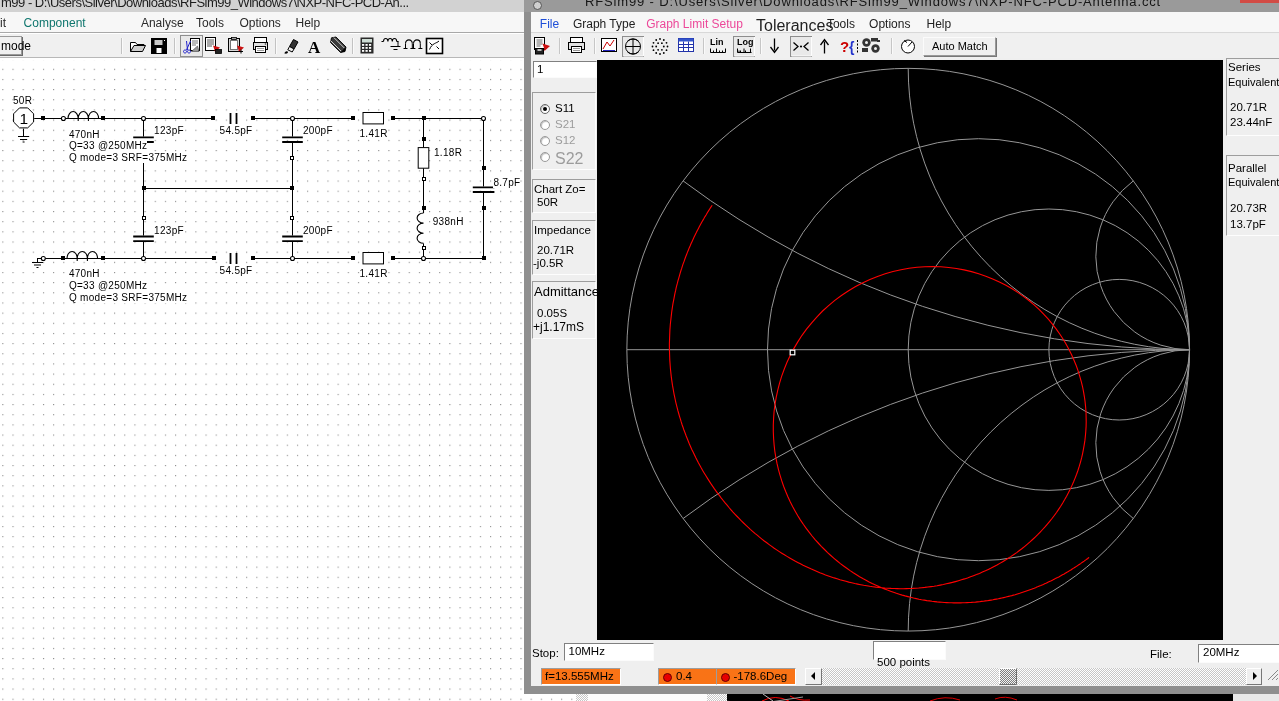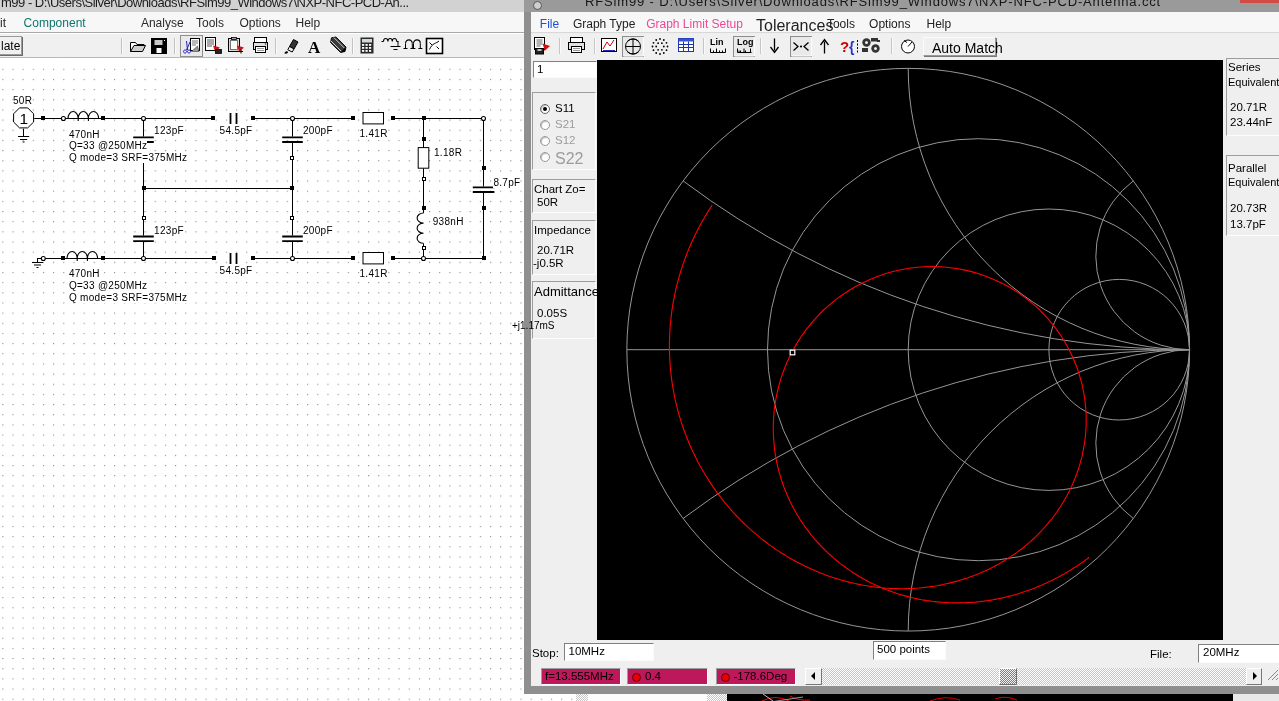--- a/index.html
+++ b/index.html
@@ -1,37 +1,37 @@
 <!DOCTYPE html>
 <html><head><meta charset="utf-8"><style>
 * { margin:0; padding:0; box-sizing:border-box; }
 html,body { width:1279px; height:701px; overflow:hidden; }
 body { position:relative; font-family:"Liberation Sans", sans-serif; background:#fff; }
 .a { position:absolute; }
 .tx { position:absolute; white-space:nowrap; color:#000; }
 .lbl { position:absolute; white-space:nowrap; font-size:10px; color:#000; background:#fff; line-height:11.6px; letter-spacing:0.3px; }
 .sunk { position:absolute; background:#fff; border-top:1px solid #808080; border-left:1px solid #808080; border-bottom:1px solid #fbfbfb; border-right:1px solid #fbfbfb; }
 .panel { position:absolute; border-top:1px solid #9d9d9d; border-left:1px solid #9d9d9d; border-bottom:1px solid #fdfdfd; border-right:1px solid #fdfdfd; }
-.sstat { position:absolute; border-top:1px solid #9d9d9d; border-left:1px solid #9d9d9d; border-bottom:1px solid #fff; border-right:1px solid #fff; background:#be185d; font-size:11.5px; }
+.sstat { position:absolute; border-top:1px solid #9d9d9d; border-left:1px solid #9d9d9d; border-bottom:1px solid #fff; border-right:1px solid #fff; background:#f97316; font-size:11.5px; }
 </style></head><body>
 <div class="a" style="left:0;top:0;width:1279px;height:701px;background:#fff"></div>
 <div class="a" style="left:0;top:0;width:1279px;height:12px;background:#d2d2d2;overflow:hidden">
     <div class="tx" style="left:1px;top:-5px;font-size:13px;letter-spacing:-0.5px;color:#1c1c1c">m99 - D:\Users\Silver\Downloads\RFSim99_Windows7\NXP-NFC-PCD-An...</div>
   </div>
 <div class="a" style="left:0;top:12px;width:1279px;height:21px;background:#f7f7f7;border-bottom:1px solid #a8a8a8"></div>
 <div class="tx" style="left:0px;top:16px;font-size:12px;color:#2a2a2a">it</div>
 <div class="tx" style="left:23.6px;top:16px;font-size:12px;color:#0f766e">Component</div>
 <div class="tx" style="left:100.7px;top:32px;font-size:16px;color:#ec4899">Draw</div>
 <div class="tx" style="left:140.9px;top:16px;font-size:12px;color:#2a2a2a">Analyse</div>
 <div class="tx" style="left:196px;top:16px;font-size:12px;color:#2a2a2a">Tools</div>
 <div class="tx" style="left:239.5px;top:16px;font-size:12px;color:#2a2a2a">Options</div>
 <div class="tx" style="left:295.5px;top:16px;font-size:12px;color:#2a2a2a">Help</div>
 <div class="a" style="left:0;top:34px;width:1279px;height:24px;background:#f0f0f0;border-bottom:1px solid #b8b8b8"></div>
 <div class="a" style="left:-2px;top:36px;width:24px;height:19px;background:#f0f0f0;border:1px solid #9a9a9a;box-shadow:1px 1px 0 #6a6a6a;">
-    <div class="tx" style="left:2px;top:2px;font-size:12px;">late</div>
+    <div class="tx" style="left:2px;top:2px;font-size:12px;">mode</div>
   </div>
 <svg class="a" style="left:0;top:34px" width="520" height="24" viewBox="0 0 520 24">
 <defs>
       <pattern id="dither" width="2" height="2" patternUnits="userSpaceOnUse">
  <rect width="2" height="2" fill="#ffffff"></rect>
         <rect width="1" height="1" fill="#c8c8c8"></rect>
         <rect x="1" y="1" width="1" height="1" fill="#c8c8c8"></rect>
 </pattern>
     </defs>
 <g stroke="#000" fill="none" stroke-width="1">
@@ -332,21 +332,21 @@
     <g stroke="#c6c6c6">
       <path d="M891.5 38 v16"></path>
     </g>
     <g stroke="#fafafa">
       <path d="M892.5 38 v16"></path>
     </g>
     <circle cx="908" cy="46.5" r="6.5" fill="#fff" stroke="#000"></circle>
     <path d="M908 46.5 l4 -4.5 M904 40.5 l3 2" stroke="#000" fill="none"></path>
   </svg>
 <div class="a" style="left:923px;top:37px;width:73px;height:19px;background:#f0f0f0;border:1px solid #999;border-top-color:#fbfbfb;border-left-color:#fbfbfb;box-shadow:1px 1px 0 #777">
-    <div class="tx" style="left:8px;top:2px;font-size:14px">Auto Match</div>
+    <div class="tx" style="left:8px;top:2px;font-size:11px">Auto Match</div>
   </div>
 <div class="sunk" style="left:533px;top:61px;width:64px;height:17px">
     <div class="tx" style="left:3px;top:1px;font-size:11.5px">1</div>
   </div>
 <div class="panel" style="left:532px;top:92px;width:64px;height:78px;background:#efefef"></div>
 <div class="a" style="left:540px;top:104px;width:10px;height:10px;border-radius:50%;background:#fff;border:1px solid #666;box-shadow:inset 1px 1px 1px #bbb"></div>
 <div class="a" style="left:543px;top:107px;width:4px;height:4px;border-radius:50%;background:#000"></div>
 <div class="tx" style="left:555px;top:102px;font-size:11.5px;color:#000">S11</div>
 <div class="a" style="left:540px;top:120px;width:10px;height:10px;border-radius:50%;background:#fff;border:1px solid #999;box-shadow:inset 1px 1px 1px #bbb"></div>
 <div class="tx" style="left:555px;top:118px;font-size:11.5px;color:#9c9c9c">S21</div>
@@ -357,21 +357,21 @@
 <div class="panel" style="left:532px;top:179px;width:64px;height:34px;background:#efefef"></div>
 <div class="tx" style="left:534px;top:182.5px;font-size:11.5px">Chart Zo=</div>
 <div class="tx" style="left:537px;top:196px;font-size:11.5px">50R</div>
 <div class="panel" style="left:532px;top:220px;width:64px;height:55px;background:#efefef"></div>
 <div class="tx" style="left:534px;top:223.5px;font-size:11.5px">Impedance</div>
 <div class="tx" style="left:537px;top:244px;font-size:11.5px">20.71R</div>
 <div class="tx" style="left:533px;top:257px;font-size:11.5px">-j0.5R</div>
 <div class="panel" style="left:532px;top:281px;width:64px;height:58px;background:#efefef"></div>
 <div class="tx" style="left:534px;top:284px;font-size:13px">Admittance</div>
 <div class="tx" style="left:537px;top:307px;font-size:11.5px">0.05S</div>
-<div class="tx" style="left:512px;top:320px;font-size:10px">+j1.17mS</div>
+<div class="tx" style="left:533px;top:320px;font-size:12px">+j1.17mS</div>
 <div class="panel" style="left:1226px;top:58px;width:57px;height:78px;background:#efefef"></div>
 <div class="tx" style="left:1228px;top:61px;font-size:11.5px">Series</div>
 <div class="tx" style="left:1228px;top:75.5px;font-size:11px">Equivalent</div>
 <div class="tx" style="left:1230px;top:101px;font-size:11.5px">20.71R</div>
 <div class="tx" style="left:1230px;top:116px;font-size:11.5px">23.44nF</div>
 <div class="panel" style="left:1226px;top:155px;width:57px;height:81px;background:#efefef"></div>
 <div class="tx" style="left:1228px;top:161.5px;font-size:11.5px">Parallel</div>
 <div class="tx" style="left:1228px;top:176px;font-size:11px">Equivalent</div>
 <div class="tx" style="left:1230px;top:202px;font-size:11.5px">20.73R</div>
 <div class="tx" style="left:1230px;top:217.5px;font-size:11.5px">13.7pF</div>
@@ -391,30 +391,30 @@
       <path d="M1189.6 349.7 A93.8 93.8 0 0 0 1133.3 518.5"></path>
     </g>
     <polyline points="1089.1,557.4 1088.3,558.0 1087.5,558.7 1086.6,559.3 1085.8,559.9 1084.9,560.5 1084.1,561.1 1083.2,561.7 1082.4,562.3 1081.5,562.9 1080.6,563.6 1079.7,564.2 1078.8,564.8 1077.9,565.4 1077.0,566.0 1076.0,566.6 1075.1,567.2 1074.2,567.8 1073.2,568.4 1072.2,569.0 1071.3,569.7 1070.3,570.3 1069.3,570.9 1068.3,571.5 1067.3,572.1 1066.2,572.7 1065.2,573.3 1064.2,573.9 1063.1,574.5 1062.0,575.1 1060.9,575.7 1059.9,576.3 1058.8,576.9 1057.6,577.5 1056.5,578.0 1055.4,578.6 1054.2,579.2 1053.1,579.8 1051.9,580.4 1050.7,581.0 1049.5,581.5 1048.3,582.1 1047.1,582.7 1045.9,583.3 1044.6,583.8 1043.4,584.4 1042.1,584.9 1040.8,585.5 1039.5,586.0 1038.2,586.6 1036.9,587.1 1035.5,587.7 1034.2,588.2 1032.8,588.7 1031.4,589.3 1030.0,589.8 1028.6,590.3 1027.1,590.8 1025.7,591.3 1024.2,591.8 1022.7,592.3 1021.2,592.8 1019.7,593.3 1018.2,593.7 1016.6,594.2 1015.1,594.7 1013.5,595.1 1011.9,595.6 1010.2,596.0 1008.6,596.4 1006.9,596.8 1005.3,597.2 1003.6,597.6 1001.8,598.0 1000.1,598.4 998.3,598.8 996.5,599.1 994.7,599.4 992.9,599.8 991.1,600.1 989.2,600.4 987.3,600.7 985.4,600.9 983.5,601.2 981.5,601.4 979.5,601.7 977.5,601.9 975.5,602.1 973.4,602.2 971.4,602.4 969.3,602.5 967.1,602.6 965.0,602.7 962.8,602.8 960.6,602.9 958.4,602.9 956.1,602.9 953.8,602.9 951.5,602.8 949.2,602.7 946.8,602.6 944.4,602.5 942.0,602.3 939.5,602.1 937.1,601.9 934.6,601.6 932.0,601.3 929.5,600.9 926.9,600.6 924.2,600.1 921.6,599.7 918.9,599.2 916.2,598.6 913.5,598.0 910.7,597.3 907.9,596.6 905.1,595.9 902.2,595.1 899.3,594.2 896.4,593.3 893.5,592.3 890.5,591.2 887.5,590.1 884.5,588.9 881.5,587.7 878.4,586.3 875.4,584.9 872.2,583.5 869.1,581.9 866.0,580.2 862.8,578.5 859.6,576.7 856.5,574.7 853.3,572.7 850.1,570.6 846.8,568.3 843.6,566.0 840.4,563.6 837.2,561.0 834.0,558.3 830.8,555.5 827.6,552.6 824.5,549.5 821.3,546.3 818.2,543.0 815.1,539.6 812.1,536.0 809.1,532.2 806.2,528.3 803.3,524.3 800.5,520.1 797.8,515.7 795.2,511.2 792.6,506.5 790.2,501.7 787.9,496.7 785.7,491.5 783.6,486.2 781.7,480.7 780.0,475.1 778.4,469.3 777.0,463.4 775.8,457.3 774.8,451.1 774.1,444.7 773.6,438.3 773.3,431.7 773.3,425.0 773.6,418.2 774.1,411.3 775.0,404.4 776.2,397.4 777.7,390.4 779.5,383.3 781.6,376.3 784.2,369.3 787.0,362.3 790.2,355.4 793.8,348.6 797.8,341.9 802.0,335.3 806.7,328.9 811.7,322.8 817.0,316.8 822.6,311.0 828.6,305.6 834.8,300.4 841.4,295.5 848.2,291.0 855.2,286.8 862.4,283.0 869.9,279.5 877.5,276.4 885.2,273.8 893.0,271.5 901.0,269.7 909.0,268.3 917.0,267.3 925.0,266.7 932.9,266.6 940.8,266.8 948.7,267.5 956.4,268.5 964.0,269.9 971.5,271.6 978.7,273.7 985.8,276.2 992.7,278.9 999.4,281.9 1005.9,285.2 1012.1,288.8 1018.0,292.6 1023.7,296.6 1029.2,300.8 1034.4,305.1 1039.3,309.7 1043.9,314.4 1048.3,319.2 1052.4,324.1 1056.3,329.1 1059.9,334.2 1063.2,339.3 1066.3,344.5 1069.1,349.7 1071.7,355.0 1074.0,360.3 1076.2,365.5 1078.1,370.8 1079.7,376.1 1081.2,381.3 1082.5,386.5 1083.5,391.7 1084.4,396.8 1085.1,401.9 1085.6,406.9 1086.0,411.9 1086.1,416.8 1086.2,421.7 1086.1,426.4 1085.8,431.2 1085.4,435.8 1084.9,440.4 1084.2,444.9 1083.4,449.3 1082.6,453.6 1081.6,457.9 1080.5,462.1 1079.3,466.2 1078.0,470.2 1076.6,474.2 1075.1,478.1 1073.6,481.8 1071.9,485.6 1070.2,489.2 1068.4,492.8 1066.6,496.2 1064.7,499.6 1062.7,503.0 1060.7,506.2 1058.6,509.4 1056.5,512.5 1054.3,515.5 1052.0,518.5 1049.7,521.3 1047.4,524.1 1045.0,526.9 1042.6,529.5 1040.2,532.1 1037.7,534.7 1035.2,537.1 1032.6,539.5 1030.0,541.9 1027.4,544.1 1024.8,546.3 1022.1,548.5 1019.4,550.5 1016.7,552.6 1013.9,554.5 1011.1,556.4 1008.3,558.2 1005.5,560.0 1002.7,561.7 999.8,563.4 997.0,565.0 994.1,566.5 991.2,568.0 988.3,569.4 985.4,570.8 982.4,572.1 979.5,573.4 976.5,574.6 973.5,575.7 970.5,576.8 967.5,577.9 964.5,578.9 961.5,579.8 958.5,580.7 955.4,581.6 952.4,582.4 949.4,583.1 946.3,583.8 943.3,584.5 940.2,585.1 937.1,585.7 934.1,586.2 931.0,586.6 927.9,587.0 924.9,587.4 921.8,587.7 918.7,588.0 915.6,588.2 912.6,588.4 909.5,588.5 906.4,588.6 903.3,588.7 900.3,588.7 897.2,588.6 894.1,588.5 891.1,588.4 888.0,588.2 884.9,588.0 881.9,587.7 878.9,587.4 875.8,587.1 872.8,586.7 869.8,586.3 866.7,585.8 863.7,585.3 860.7,584.7 857.7,584.1 854.8,583.5 851.8,582.8 848.8,582.1 845.9,581.3 842.9,580.5 840.0,579.7 837.1,578.8 834.2,577.9 831.3,576.9 828.4,575.9 825.5,574.9 822.6,573.8 819.8,572.7 817.0,571.5 814.2,570.3 811.4,569.1 808.6,567.8 805.8,566.5 803.1,565.2 800.4,563.8 797.7,562.4 795.0,561.0 792.3,559.5 789.7,558.0 787.0,556.4 784.4,554.8 781.8,553.2 779.3,551.6 776.7,549.9 774.2,548.2 771.7,546.4 769.2,544.6 766.8,542.8 764.3,541.0 761.9,539.1 759.5,537.2 757.2,535.2 754.9,533.3 752.6,531.3 750.3,529.3 748.0,527.2 745.8,525.1 743.6,523.0 741.4,520.9 739.3,518.7 737.2,516.5 735.1,514.3 733.0,512.1 731.0,509.8 729.0,507.5 727.1,505.2 725.1,502.9 723.2,500.5 721.3,498.1 719.5,495.7 717.7,493.3 715.9,490.9 714.1,488.4 712.4,485.9 710.7,483.4 709.1,480.9 707.5,478.4 705.9,475.8 704.3,473.2 702.8,470.7 701.3,468.1 699.9,465.4 698.4,462.8 697.1,460.2 695.7,457.5 694.4,454.8 693.1,452.1 691.8,449.4 690.6,446.7 689.4,444.0 688.3,441.3 687.2,438.5 686.1,435.8 685.1,433.0 684.0,430.3 683.1,427.5 682.1,424.7 681.2,421.9 680.4,419.1 679.5,416.3 678.7,413.5 677.9,410.7 677.2,407.9 676.5,405.1 675.8,402.3 675.2,399.5 674.6,396.7 674.0,393.8 673.5,391.0 673.0,388.2 672.5,385.4 672.1,382.6 671.7,379.8 671.3,376.9 671.0,374.1 670.7,371.3 670.4,368.5 670.2,365.7 670.0,362.9 669.8,360.1 669.7,357.4 669.6,354.6 669.5,351.8 669.4,349.0 669.4,346.3 669.4,343.5 669.5,340.8 669.6,338.1 669.7,335.3 669.8,332.6 669.9,329.9 670.1,327.2 670.3,324.5 670.6,321.8 670.9,319.2 671.2,316.5 671.5,313.9 671.8,311.3 672.2,308.6 672.6,306.0 673.0,303.4 673.5,300.9 674.0,298.3 674.5,295.7 675.0,293.2 675.6,290.7 676.1,288.2 676.7,285.7 677.4,283.2 678.0,280.7 678.7,278.3 679.4,275.9 680.1,273.4 680.8,271.0 681.6,268.7 682.3,266.3 683.1,263.9 684.0,261.6 684.8,259.3 685.6,257.0 686.5,254.7 687.4,252.4 688.3,250.2 689.2,247.9 690.2,245.7 691.1,243.5 692.1,241.4 693.1,239.2 694.1,237.1 695.1,234.9 696.2,232.8 697.2,230.7 698.3,228.7 699.4,226.6 700.5,224.6 701.6,222.6 702.7,220.6 703.9,218.6 705.0,216.6 706.2,214.7 707.3,212.8 708.5,210.9 709.7,209.0 710.9,207.1 712.2,205.3" fill="none" stroke="#f00" stroke-width="1.1"></polyline>
     <rect x="790.2" y="350.2" width="4.6" height="4.6" fill="#000" stroke="#fff" stroke-width="1.2"></rect>
   </svg>
 <div class="tx" style="left:532px;top:647px;font-size:11.5px">Stop:</div>
 <div class="sunk" style="left:563.5px;top:643px;width:90px;height:18px">
     <div class="tx" style="left:4px;top:1px;font-size:11.5px">10MHz</div>
   </div>
 <div class="sunk" style="left:873px;top:641px;width:73px;height:18.5px">
-    <div class="tx" style="left:3px;top:1px;font-size:11.5px">500 points</div>
+    <div class="tx" style="left:3px;top:14px;font-size:11.5px">500 points</div>
   </div>
 <div class="tx" style="left:1150px;top:648px;font-size:11.5px">File:</div>
 <div class="sunk" style="left:1198px;top:644px;width:88px;height:19px">
     <div class="tx" style="left:4px;top:1px;font-size:11.5px">20MHz</div>
   </div>
 <div class="sstat" style="left:541px;top:668px;width:80px;height:16.5px">
     <div class="tx" style="left:3px;top:1px">f=13.555MHz</div>
   </div>
-<div class="sstat" style="left:627px;top:668px;width:81px;height:16.5px">
+<div class="sstat" style="left:658px;top:668px;width:81px;height:16.5px">
     <div class="a" style="left:4px;top:3.5px;width:9px;height:9px;border-radius:50%;background:#e80000;border:1px solid #600"></div>
     <div class="tx" style="left:17px;top:1px">0.4</div>
   </div>
 <div class="sstat" style="left:715.5px;top:668px;width:80.5px;height:16.5px">
     <div class="a" style="left:4px;top:3.5px;width:9px;height:9px;border-radius:50%;background:#e80000;border:1px solid #600"></div>
     <div class="tx" style="left:17px;top:1px">-178.6Deg</div>
   </div>
 <svg class="a" style="left:805px;top:668px" width="457" height="17">
     <defs>
       <pattern id="chk" width="2" height="2" patternUnits="userSpaceOnUse">

